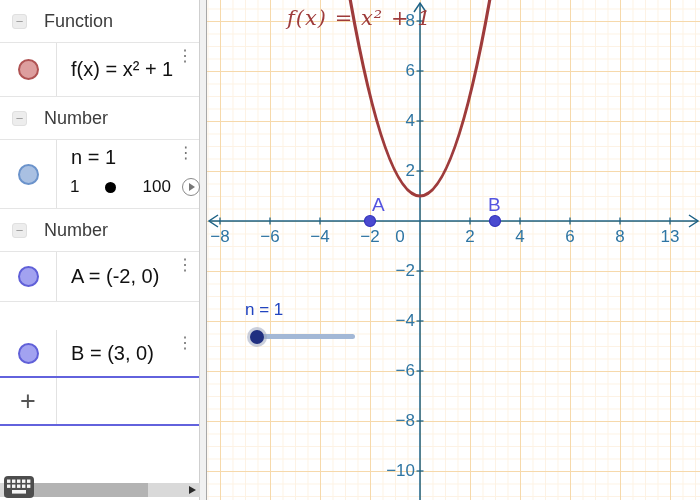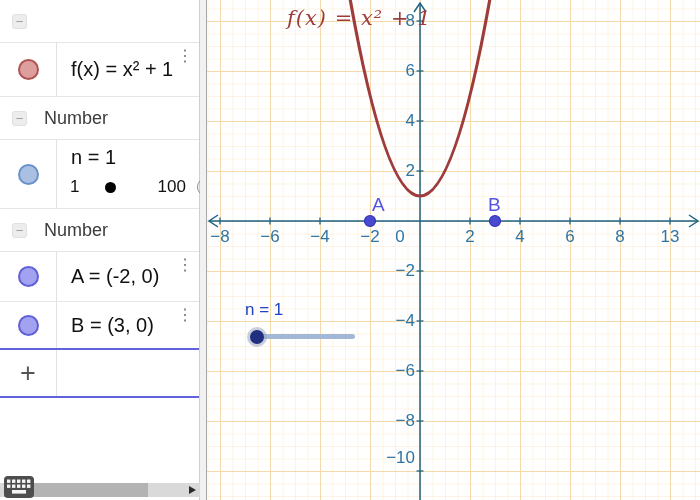--- a/index.html
+++ b/index.html
@@ -42,32 +42,32 @@
   .menu-dots {
     position:absolute; right:6px; top:5px; color:#757575; font-size:16px;
     line-height:16px; cursor:pointer;
   }
   .row-f { height:54px; }
   .row-n { height:69px; }
   .row-n .obj-content { flex-direction:column; align-items:stretch; justify-content:flex-start; }
   .row-n .line1 { font-size:20px; color:#111; padding-left:14px; margin-top:6px; }
   .row-n .line2 { display:flex; align-items:center; margin-top:8px; padding-left:13px; font-size:17px; color:#111; }
   .knob-dot { width:11px; height:11px; border-radius:50%; background:#000; margin-left:26px; }
-  .row-n .max { margin-left:41px; }
+  .row-n .max { margin-left:26px; }
   .play-btn {
     width:18px; height:18px; border:1.5px solid #8a8a8a; border-radius:50%;
     margin-left:11px; display:flex; align-items:center; justify-content:center; cursor:pointer;
   }
   .play-tri {
     width:0; height:0; border-top:4px solid transparent; border-bottom:4px solid transparent;
     border-left:6px solid #777; margin-left:2px;
   }
   .row-p { height:50px;justify-content:center; }
   .row-p:last-of-type { border-bottom:none; }
-  .row-b { height:46px; border-bottom:none; }
+  .row-b { height:46px; border-bottom:none;margin-top:28px; }
 
   .add-row {
     display:flex; height:50px; border-top:2px solid #6262dd; border-bottom:2px solid #6262dd;
     background:#fff; cursor:text;
   }
   .add-row .toggle-col { font-size:27px; color:#555; cursor:pointer; }
 
   
   .hscrollbar {
     position:absolute; left:0; top:483px; width:200px; height:14px; background:#d9d9d9;
@@ -126,20 +126,21 @@
 </style>
 </head>
 <body>
 
 <div class="app">
 
   <div class="sidebar">
 
     <div class="section-header">
       <div class="collapse-btn">−</div>
+      <div class="section-title">Function</div>
     </div>
 
     <div class="obj-row row-f">
       <div class="toggle-col">
         <span class="vis-circle f"></span>
       </div>
       <div class="obj-content">
         <span class="obj-label">f(x) = x² + 1</span>
         <span class="menu-dots">⋮</span>
       </div>
@@ -267,21 +268,21 @@
         <span class="tick-label xtick" style="left: 43px;">−6</span>
         <span class="tick-label xtick" style="left: 93px;">−4</span>
         <span class="tick-label xtick" style="left: 143px;">−2</span>
         <span class="tick-label xtick" style="left: 243px;">2</span>
         <span class="tick-label xtick" style="left: 293px;">4</span>
         <span class="tick-label xtick" style="left: 343px;">6</span>
         <span class="tick-label xtick" style="left: 393px;">8</span>
         <span class="tick-label xtick" style="left: 443px;">13</span>
       </div>
     <div id="yticks">
-        <span class="tick-label ytick" style="left: 172px; top: 448px;">−10</span>
+        <span class="tick-label ytick" style="left: 172px; top: 461px;">−10</span>
         <span class="tick-label ytick" style="left: 172px; top: 411px;">−8</span>
         <span class="tick-label ytick" style="left: 172px; top: 361px;">−6</span>
         <span class="tick-label ytick" style="left: 172px; top: 311px;">−4</span>
         <span class="tick-label ytick" style="left: 172px; top: 261px;">−2</span>
         <span class="tick-label ytick" style="left: 172px; top: 161px;">2</span>
         <span class="tick-label ytick" style="left: 172px; top: 111px;">4</span>
         <span class="tick-label ytick" style="left: 172px; top: 61px;">6</span>
         <span class="tick-label ytick" style="left: 172px; top: 11px;">8</span>
       </div>
     <div class="origin-label">0</div>

